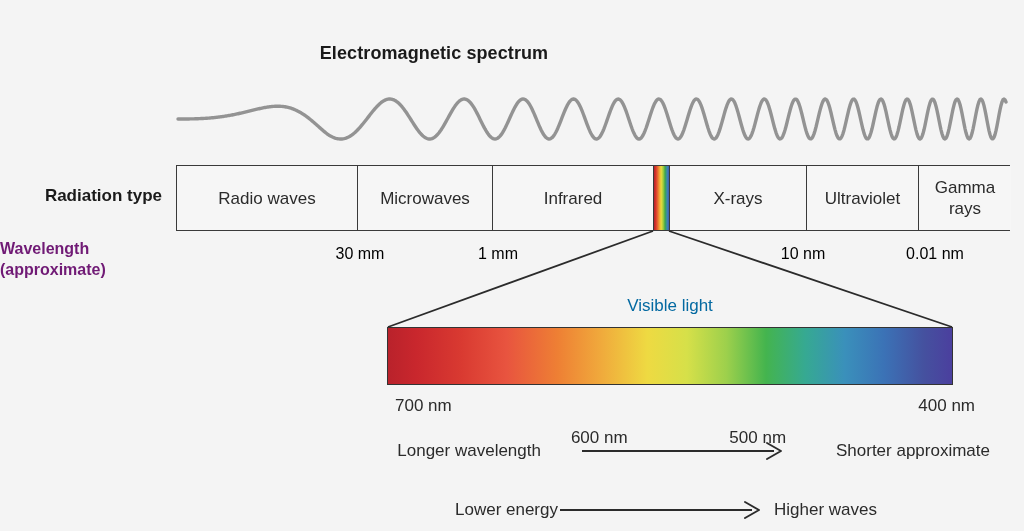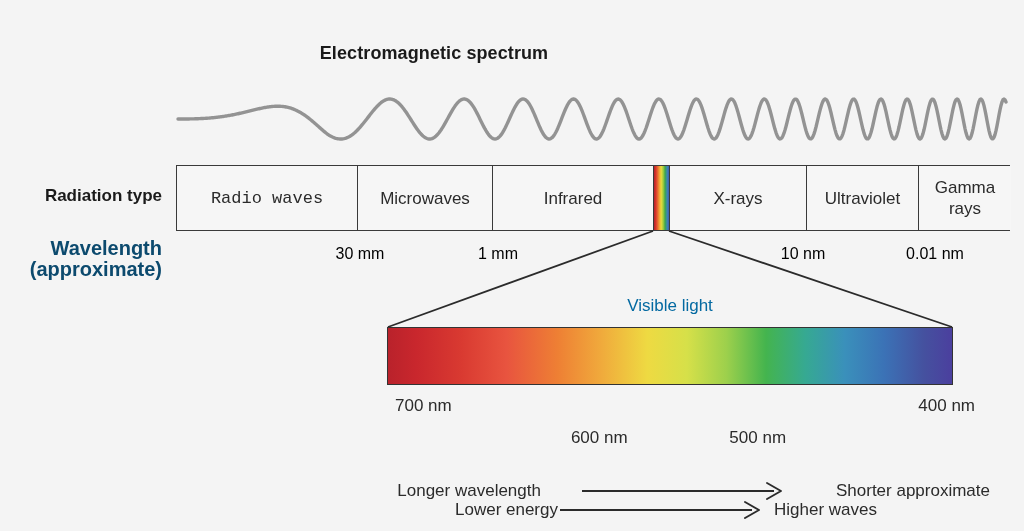--- a/index.html
+++ b/index.html
@@ -54,25 +54,24 @@
     text-align: right;
     font-size: 17px;
     font-weight: bold;
     color: #1a1a1a;
   }
   .label-wavelength {
     position: absolute;
     left: 0;
     top: 238px;
     width: 162px;
-    text-align: right;
-    font-size: 20px;
+    font-size: 16px;
     font-weight: bold;
     line-height: 21px;
-    color: #0c4a6e;
+    color: #701a75;
   }
 
   
   .band {
     position: absolute;
     left: 176px;
     top: 165px;
     width: 834px;
     height: 66px;
     border: 1.6px solid #3a3a3a;
@@ -179,21 +178,21 @@
   .legend-row {
     position: absolute;
     left: 340px;
     width: 650px;
     height: 30px;
     display: flex;
     align-items: center;
     font-size: 17px;
     color: #2b2b2b;
   }
-  .legend-row.row1 { top: 476px; gap: 41px; }
+  .legend-row.row1 { top: 436px; gap: 41px; }
   .legend-row.row2 { top: 495px; }
   .legend-left {
     width: 218px;
     text-align: right;
     white-space: nowrap;
   }
   .legend-arrow {
     width: 208px;
     display: flex;
     align-items: center;
@@ -219,21 +218,21 @@
     </svg>
   </div>
 
   <div class="label-radiation">Radiation type</div>
   <div class="label-wavelength">
     <div>Wavelength</div>
     <div>(approximate)</div>
   </div>
 
   <div class="band" id="band">
-      <div class="band-cell" style="width: 181px; flex: 0 0 181px; font-family: Liberation Mono, monospace;">
+      <div class="band-cell" style="width: 181px; flex: 0 0 181px;">
         <span>Radio waves</span>
       </div>
       <div class="band-cell" style="width: 135px; flex: 0 0 135px;">
         <span>Microwaves</span>
       </div>
       <div class="band-cell" style="width: 161px; flex: 0 0 161px;">
         <span>Infrared</span>
       </div>
       <div class="band-cell visible-sliver" style="width: 16px; flex: 0 0 16px;"></div>
       <div class="band-cell" style="width: 137px; flex: 0 0 137px;">

